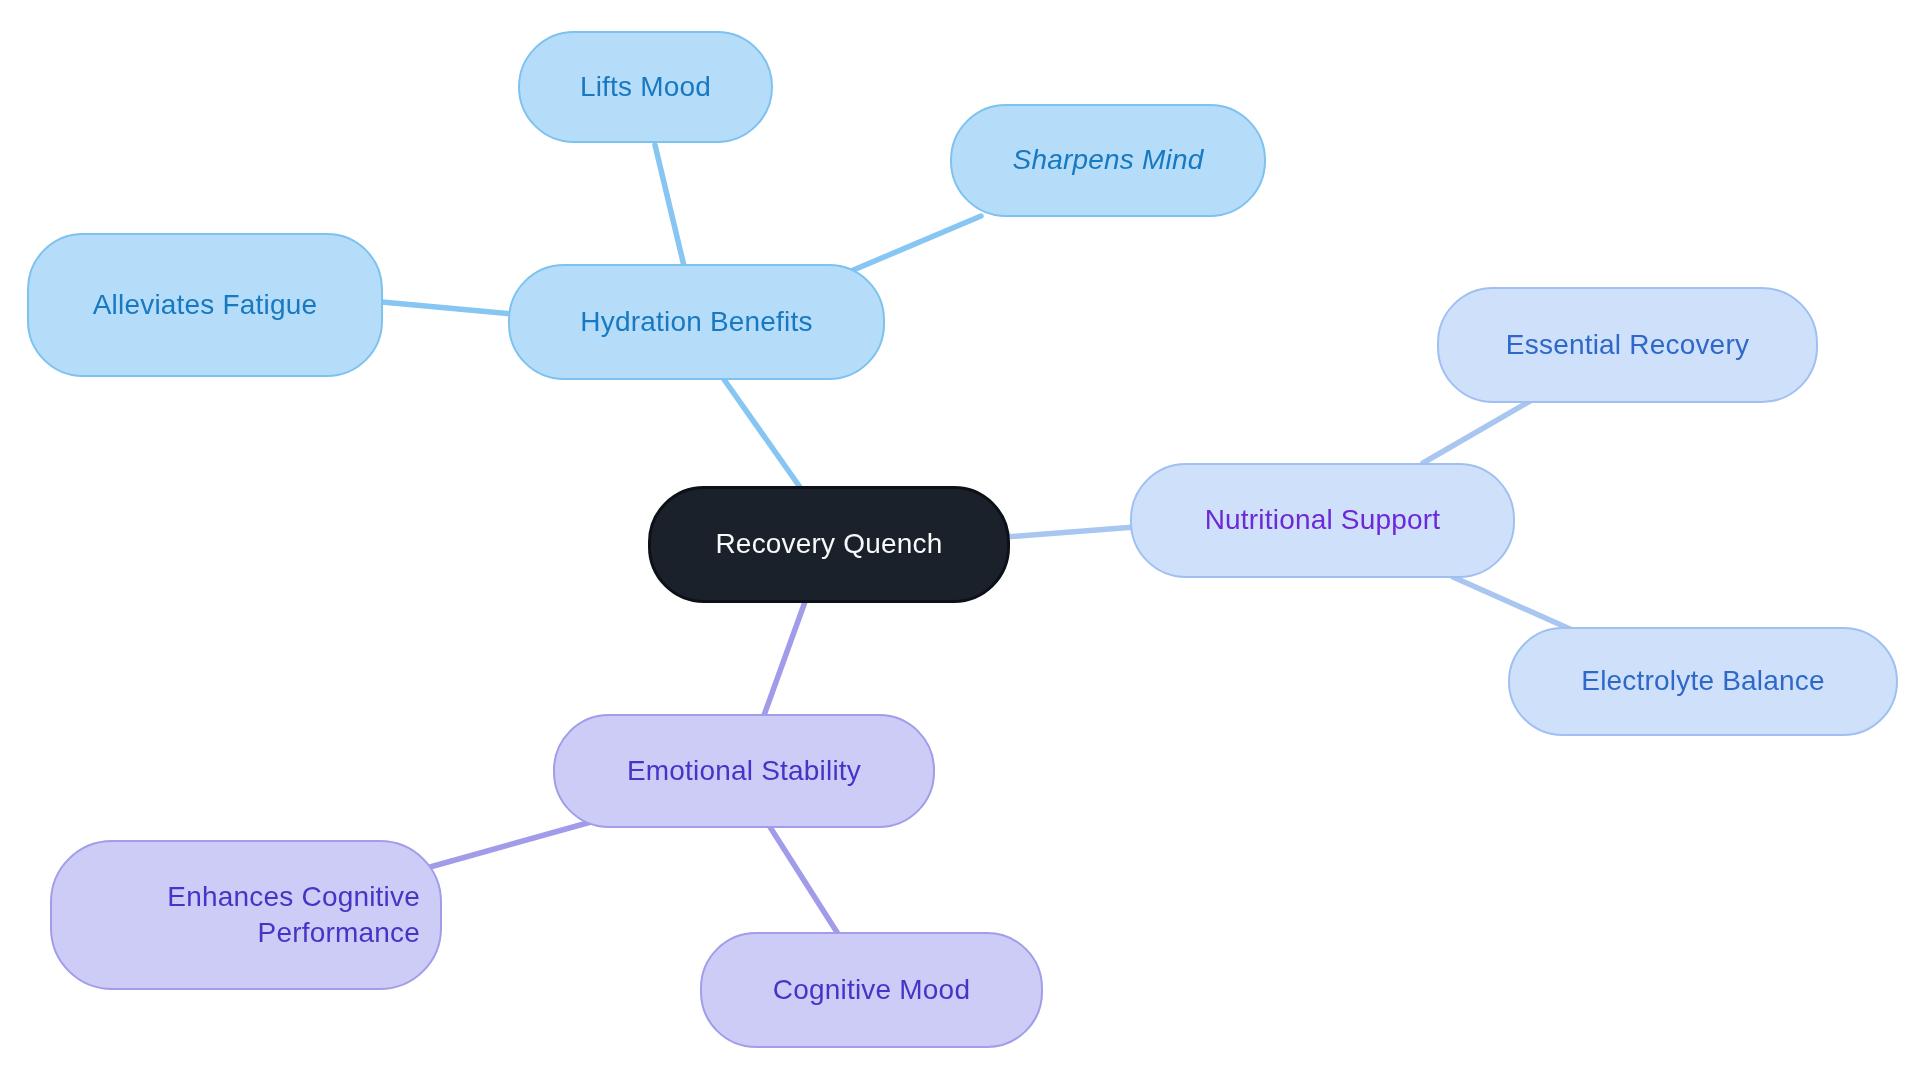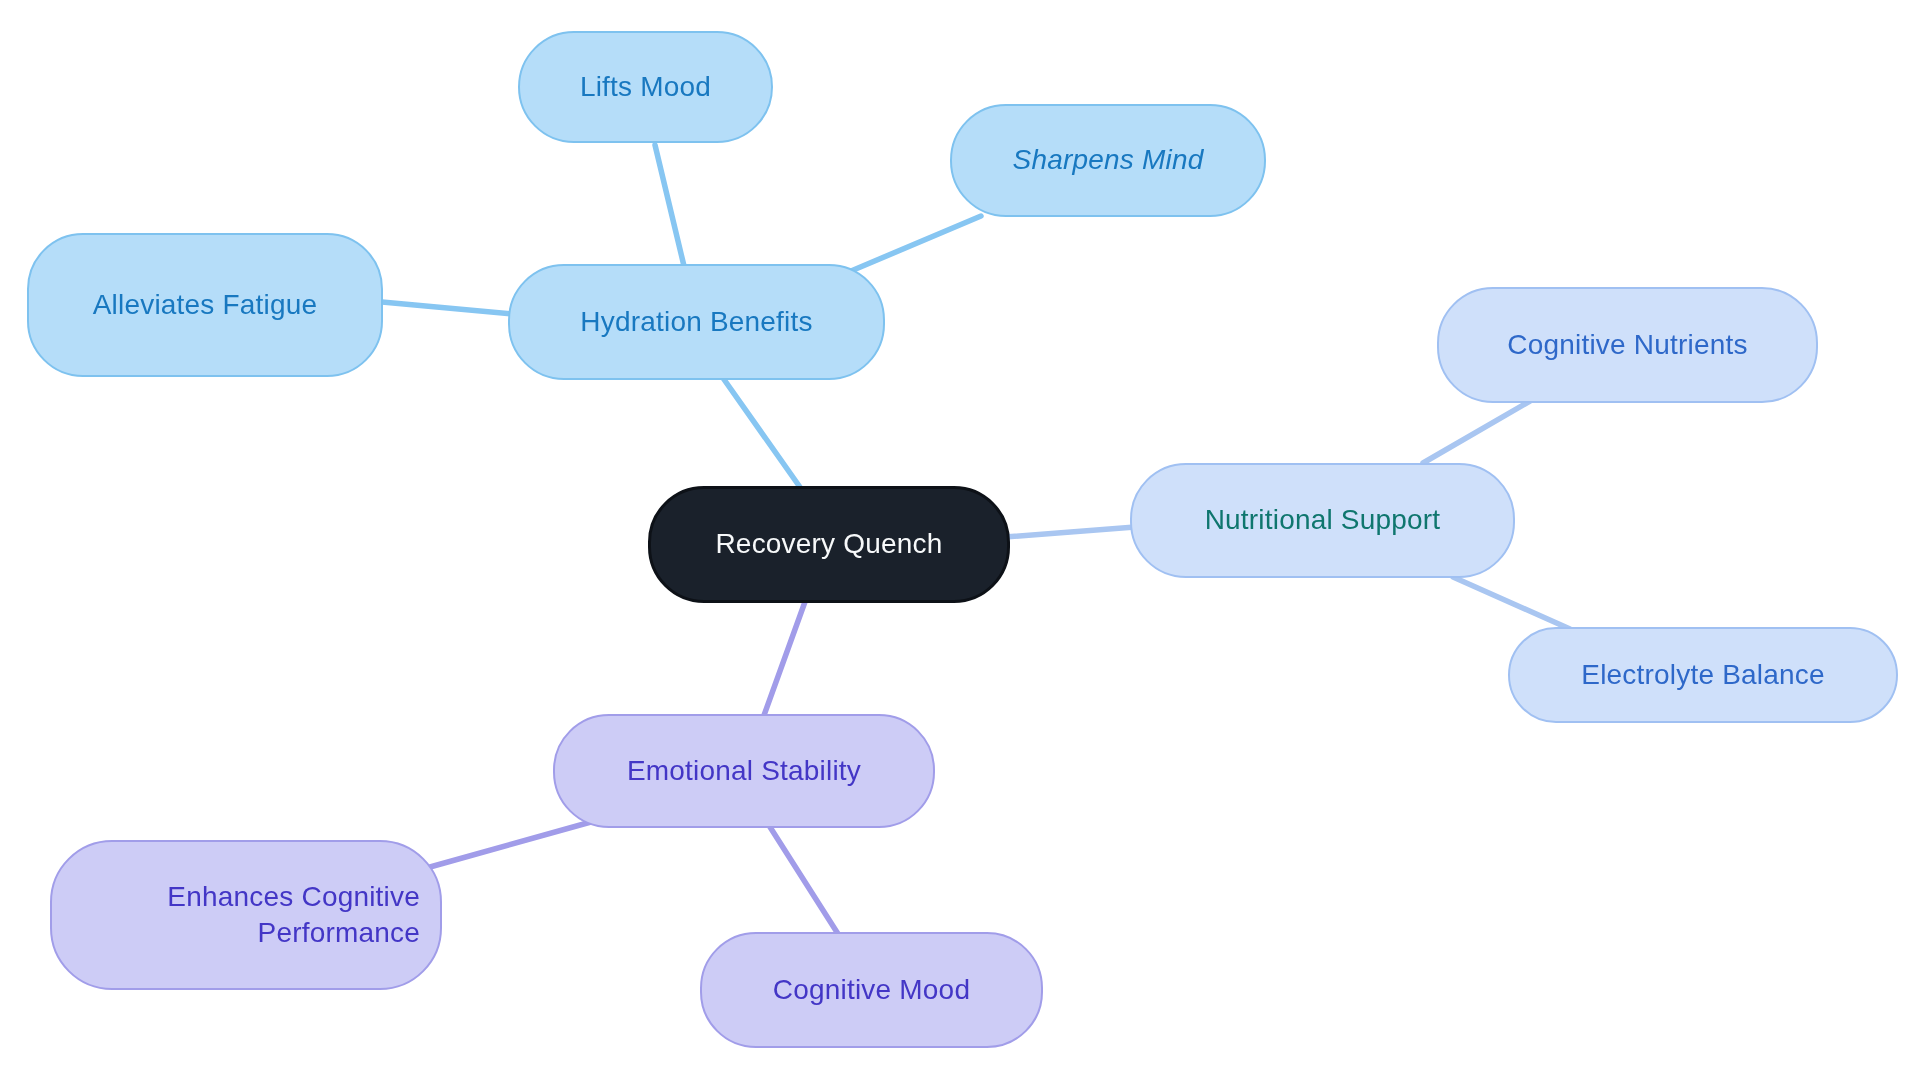--- a/index.html
+++ b/index.html
@@ -29,21 +29,21 @@
   .node--tall{border-radius:62px;text-align:right;}
   .node--center{border-width:3px;font-size:28px;}
   
   .n-center      {left:648px; top:486px; width:362px; height:117px;}
   .n-hydration   {left:508px; top:264px; width:377px; height:116px;}
   .n-lifts       {left:518px; top:31px;  width:255px; height:112px;}
   .n-sharpens    {left:950px; top:104px; width:316px; height:113px;font-style:italic;}
   .n-alleviates  {left:27px;  top:233px; width:356px; height:144px;}
   .n-nutritional {left:1130px;top:463px; width:385px; height:115px;}
   .n-essential   {left:1437px;top:287px; width:381px; height:116px;}
-  .n-electrolyte {left:1508px;top:627px; width:390px; height:96px;}
+  .n-electrolyte {left:1508px;top:627px; width:390px; height:109px;}
   .n-emotional   {left:553px; top:714px; width:382px; height:114px;}
   .n-enhances    {left:50px;  top:840px; width:392px; height:150px;}
   .n-regulates   {left:700px; top:932px; width:343px; height:116px;}
 </style>
 </head>
 <body>
 
 <div class="canvas">
 
   <svg class="edges" viewBox="0 0 1920 1083">
@@ -72,26 +72,26 @@
   </div>
 
   <div class="node n-sharpens" style="background: rgb(181, 221, 249); border-color: rgb(126, 194, 239); color: rgb(24, 120, 192);">
     <span>Sharpens Mind</span>
   </div>
 
   <div class="node n-alleviates" style="background: rgb(181, 221, 249); border-color: rgb(126, 194, 239); color: rgb(24, 120, 192);">
     <span>Alleviates Fatigue</span>
   </div>
 
-  <div class="node n-nutritional" style="background: rgb(207, 224, 250); border-color: rgb(160, 192, 242); color: #0f766e;">
+  <div class="node n-nutritional" style="background: rgb(207, 224, 250); border-color: rgb(160, 192, 242); color: #6d28d9;">
     <span>Nutritional Support</span>
   </div>
 
   <div class="node n-essential" style="background: rgb(207, 224, 250); border-color: rgb(160, 192, 242); color: rgb(46, 104, 201);">
-    <span>Cognitive Nutrients</span>
+    <span>Essential Recovery</span>
   </div>
 
   <div class="node n-electrolyte" style="background: rgb(207, 224, 250); border-color: rgb(160, 192, 242); color: rgb(46, 104, 201);">
     <span>Electrolyte Balance</span>
   </div>
 
   <div class="node n-emotional" style="background: rgb(205, 204, 246); border-color: rgb(161, 157, 233); color: rgb(67, 54, 198);">
     <span>Emotional Stability</span>
   </div>
 

